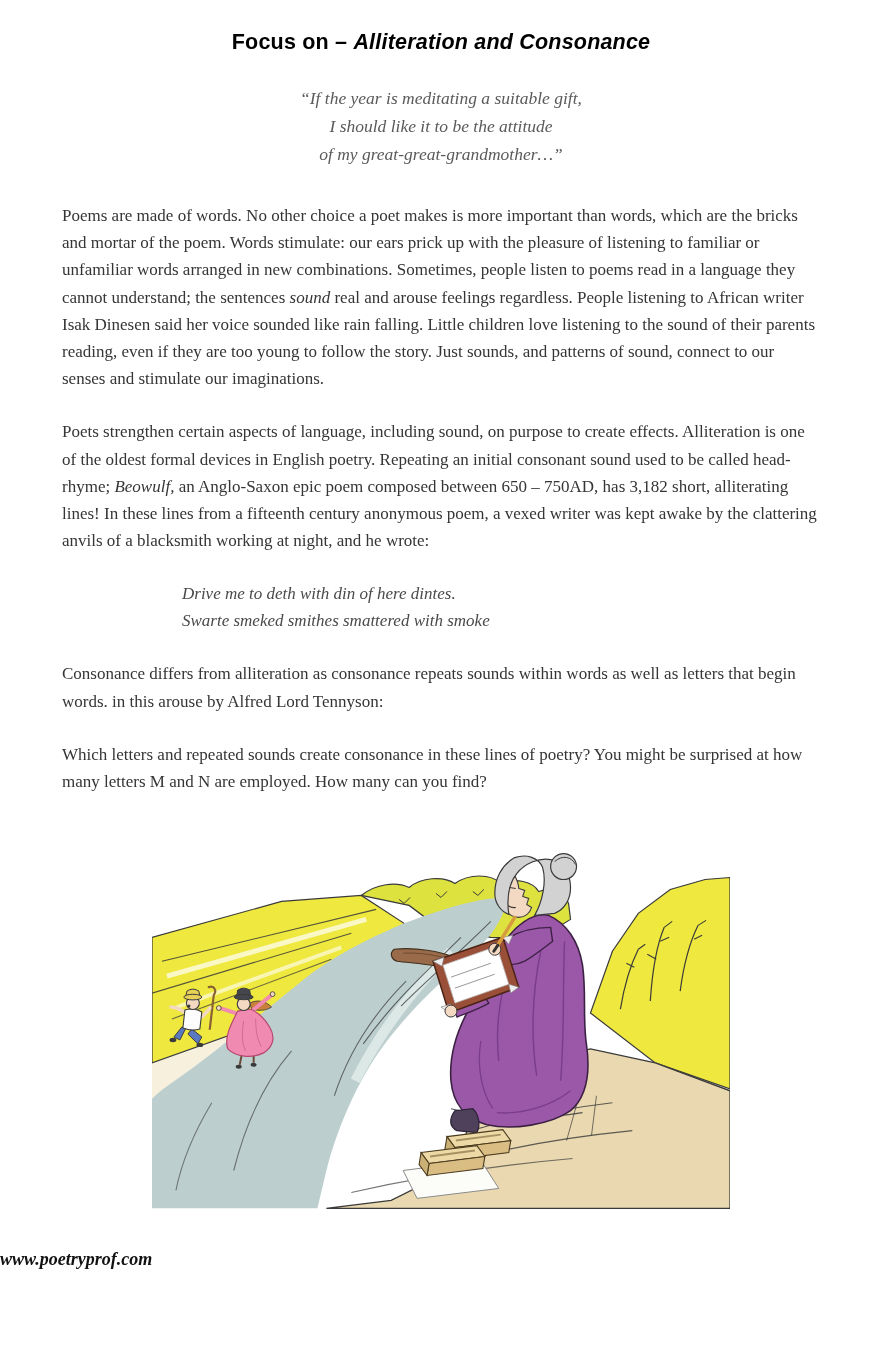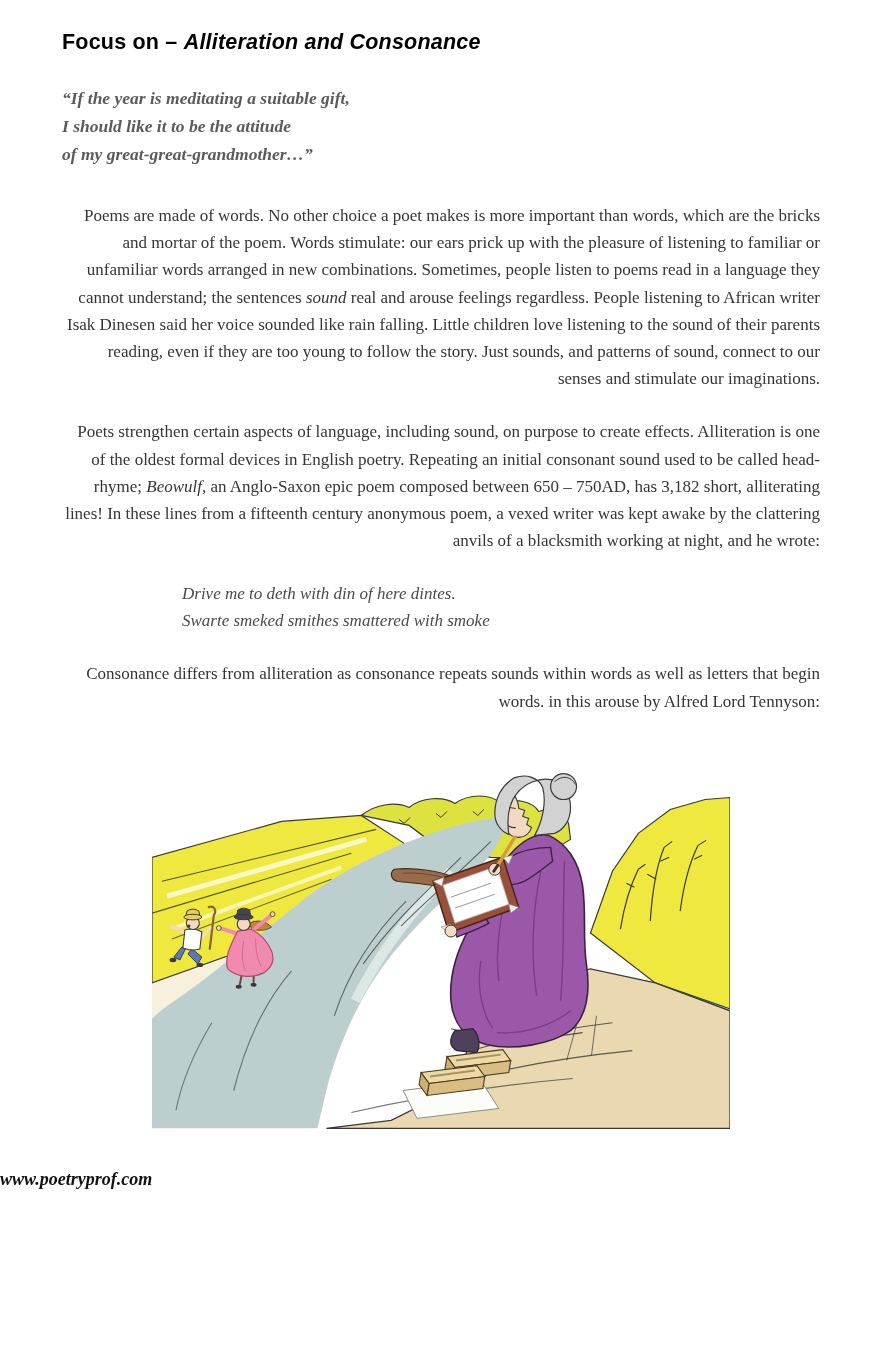--- a/index.html
+++ b/index.html
@@ -12,38 +12,39 @@
   }
   .content { padding: 0 62px; }
 
   .doc-title {
     margin: 30px 0 0 0;
     font-family: "Liberation Sans", sans-serif;
     font-size: 21.5px;
     font-weight: bold;
     color: #000000;
     letter-spacing: 0.2px;
+    text-align: center;
   }
   .doc-title .em { font-style: italic; }
 
   .epigraph {
     margin: 29px 0 34px 0;
+    text-align: center;
     font-style: italic;
     font-size: 17.5px;
     line-height: 28px;
     color: #5a5a5a;
-    font-weight: bold;
   }
 
   p.body-para {
     margin: 0 0 26px 0;
     font-size: 17px;
     line-height: 27.2px;
     color: #353535;
-    text-align: right;
+    text-align: left;
   }
   p.body-para .b { font-weight: normal; }
   p.body-para .i { font-style: italic; }
 
   .verse {
     margin: 0 0 26px 120px;
     font-style: italic;
     font-size: 17px;
     line-height: 27px;
     color: #4a4a4a;
@@ -81,20 +82,21 @@
   <p class="body-para"><span>Poets strengthen certain aspects of language, including sound, on purpose to create effects. </span><span class="b">Alliteration</span><span> is one of the oldest formal devices in English poetry. Repeating an initial consonant sound used to be called </span><span class="b">head-rhyme</span><span>; </span><span class="i">Beowulf,</span><span> an Anglo-Saxon epic poem composed between 650 – 750AD, has 3,182 short, alliterating lines! In these lines from a fifteenth century anonymous poem, a vexed writer was kept awake by the clattering anvils of a blacksmith working at night, and he wrote:</span></p>
 
   <div class="verse">
     <div>Drive me to deth with din of here dintes.</div>
     <div>Swarte smeked smithes smattered with smoke</div>
   </div>
 
   <p class="body-para"><span class="b">Consonance</span><span> differs from alliteration as consonance repeats sounds within words as well as letters that begin words. in this arouse by Alfred Lord Tennyson:</span></p>
 
 
+  <p class="body-para"><span>Which letters and repeated sounds create consonance in these lines of poetry? You might be surprised at how many letters M and N are employed. How many can you find?</span></p>
 
 </div>
 
 <div class="illustration-wrap">
 <svg width="578" height="368" viewBox="0 0 580 368" xmlns="http://www.w3.org/2000/svg">
 
   <g>
     <path d="M0,222 L118,180 L232,120 L253,82 C225,94 185,112 150,140 C110,172 70,206 34,232 L0,258 Z" stroke="none" fill="#f6f0dd"></path>
     <path d="M240,110 C200,136 160,166 120,196" stroke="#c9b089" stroke-width="5" fill="none" opacity="0.55" stroke-linecap="round"></path>
     <path d="M248,98 C212,122 176,148 140,173" stroke="#3a3a3a" stroke-width="1.1" fill="none" opacity="0.6"></path>

